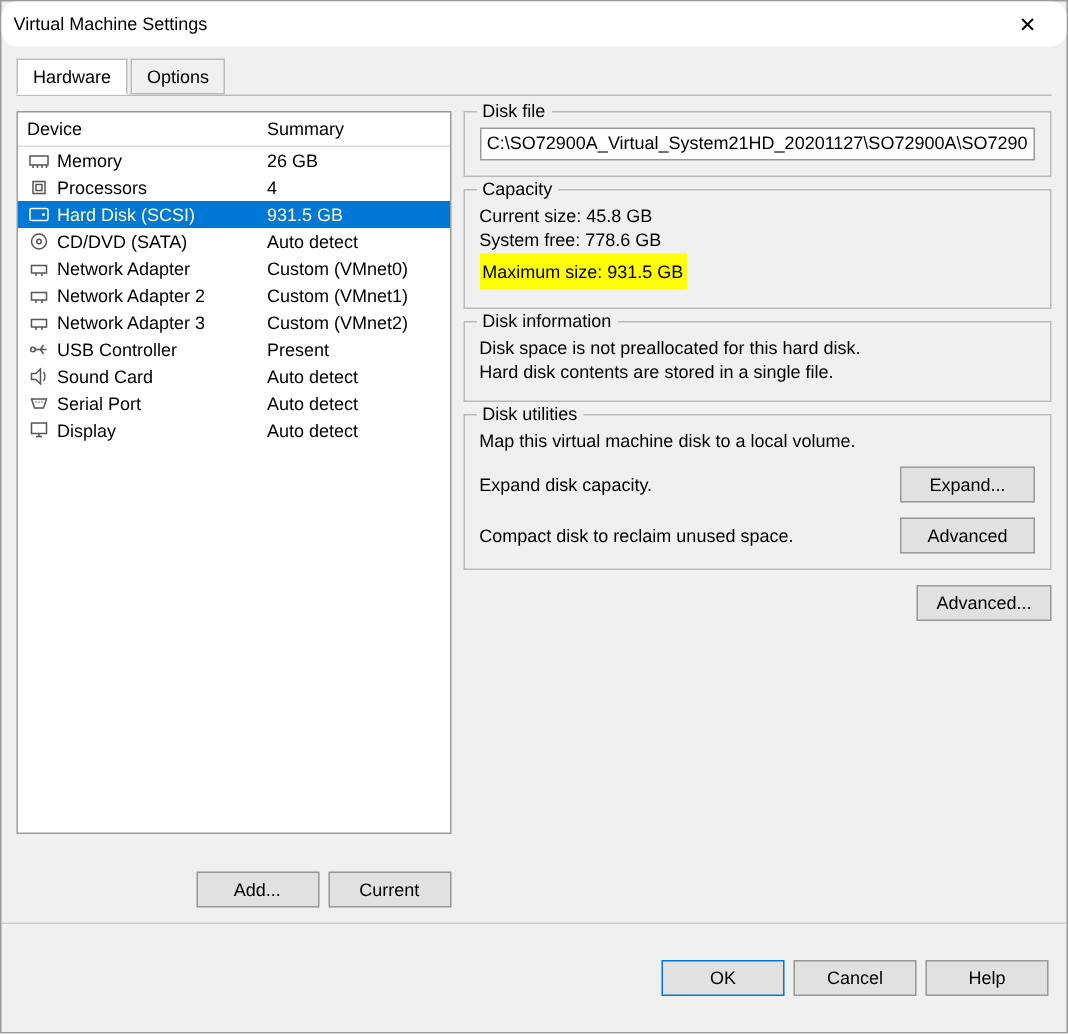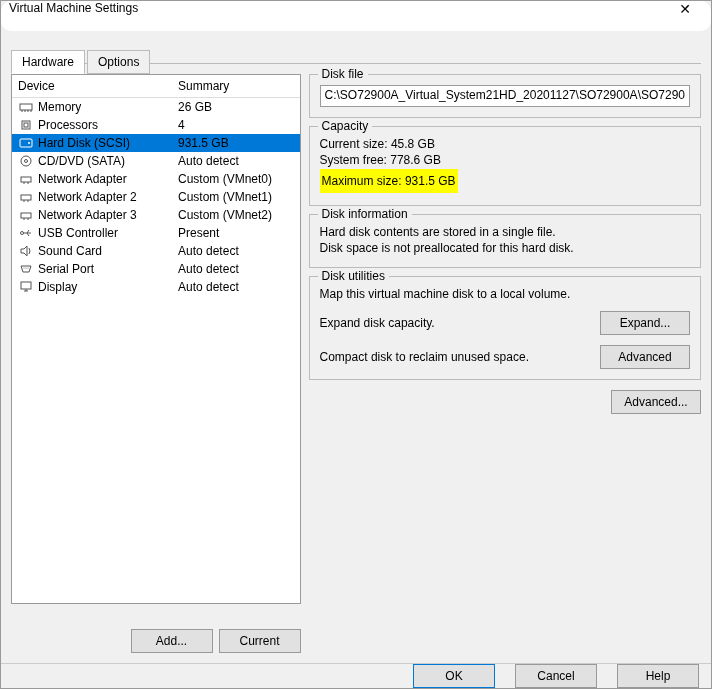--- a/index.html
+++ b/index.html
@@ -1,52 +1,52 @@
 <!DOCTYPE html>
 <html><head>
 <meta charset="utf-8">
 <style>
 * { box-sizing: border-box; margin: 0; padding: 0; font-family: "Segoe UI", Tahoma, sans-serif; font-size: 12px; }
 body { background: #fff; width: 712px; height: 689px; position: relative; }
 .window { width: 712px; height: 689px; border: 1px solid #999; background: #f0f0f0; display: flex; flex-direction: column; }
-.titlebar { height: 30px; background: #fff; display: flex; padding: 0 8px; border-radius: 10px; }
+.titlebar { height: 30px; background: #fff; display: flex; align-items: center; padding: 0 8px; border-radius: 10px; }
 .titlebar .title { flex: 1; font-size: 12px; }
 .titlebar .close { width: 36px; text-align: center; cursor: pointer; font-size: 14px; }
 .tabs-wrap { padding: 8px 10px 0 10px; }
 .tabs { display: flex; border-bottom: 1px solid #bbb; }
-.tab { padding: 4px 10px; border: 1px solid #bbb; background: #fff; margin-right: 2px; border-bottom: 1px solid #fff; position: relative; top: 11px; cursor: pointer; }
+.tab { padding: 4px 10px; border: 1px solid #bbb; background: #fff; margin-right: 2px; border-bottom: 1px solid #fff; position: relative; top: 0; cursor: pointer; }
 .tab.inactive { background: #f0f0f0; border-bottom: 1px solid #bbb; }
 .content { flex: 1; display: flex; padding: 10px; gap: 8px; }
 .left-panel { width: 340px; display: flex; flex-direction: column; gap: 17px; }
 .device-list { flex: 1; border: 1px solid #999; background: #fff; }
 .list-header { display: flex; padding: 4px 6px; border-bottom: 1px solid #ddd; font-size: 12px; color: #000; }
 .col-device { width: 160px; }
 .col-summary { flex: 1; }
 .list-body { }
 .list-row { display: flex; align-items: center; padding: 1px 6px; height: 18px; cursor: pointer; }
-.list-row.selected { background: #0078d7; color: #000000; }
+.list-row.selected { background: #0078d7; color: #fef9c3; }
 .row-icon { width: 16px; height: 14px; margin-right: 4px; display: inline-flex; align-items: center; justify-content: center; font-size: 11px; color: #555; }
 .list-row.selected .row-icon { color: #fff; }
 .row-dev { width: 140px; white-space: nowrap; overflow: hidden; }
 .row-sum { flex: 1; white-space: nowrap; overflow: hidden; }
 .left-buttons { display: flex; justify-content: flex-end; gap: 6px; padding-top: 8px; }
 .btn { min-width: 82px; height: 24px; border: 1px solid #999; background: #e1e1e1; cursor: pointer; display: inline-flex; align-items: center; justify-content: center; }
 .right-panel { flex: 1; display: flex; flex-direction: column; gap: 8px; }
 .group { border: 1px solid #bbb; padding: 10px 10px 10px 10px; background: #f0f0f0; position: relative; }
 .group-title { position: absolute; top: -8px; left: 8px; background: #f0f0f0; padding: 0 4px; font-size: 12px; }
 .diskfile-input { width: 100%; height: 22px; border: 1px solid #999; background: #fff; padding: 2px 4px; font-size: 12px; white-space: nowrap; overflow: hidden; text-overflow: clip; }
 .cap-line { margin-bottom: 2px; font-size: 12px; }
 .highlight { background: #ffff00; display: inline-block; padding: 5px 2px; }
 .info-line { font-size: 12px; margin-bottom: 2px; }
 .util-row { display: flex; align-items: center; justify-content: space-between; margin-bottom: 10px; gap: 8px; }
 .util-row:last-child { margin-bottom: 0; }
 .util-text { font-size: 12px; flex: 1; }
 .util-btn { width: 90px; }
 .advanced-row { display: flex; justify-content: flex-end; padding: 2px 0; }
-.bottom-bar { display: flex; justify-content: flex-end; align-items: flex-end; gap: 20px; padding: 0 12px; border-top: 1px solid #ccc; }
+.bottom-bar { display: flex; justify-content: flex-end; align-items: flex-end; gap: 6px; padding: 24px 12px; border-top: 1px solid #ccc; }
 .btn.primary { border: 1px solid #0078d7; }
 svg { display: block; }
 </style>
 </head>
 <body>
 
 <div class="window">
   <div class="titlebar">
     <span class="title">Virtual Machine Settings</span>
     <span class="close">✕</span>
@@ -205,22 +205,22 @@
 
       <div class="group">
         <div class="group-title">Capacity</div>
         <div class="cap-line">Current size: 45.8 GB</div>
         <div class="cap-line">System free: 778.6 GB</div>
         <div class="cap-line"><span class="highlight">Maximum size: 931.5 GB</span></div>
       </div>
 
       <div class="group">
         <div class="group-title">Disk information</div>
+        <div class="info-line">Disk space is not preallocated for this hard disk.</div>
         <div class="info-line">Hard disk contents are stored in a single file.</div>
-        <div class="info-line">Disk space is not preallocated for this hard disk.</div>
       </div>
 
       <div class="group">
         <div class="group-title">Disk utilities</div>
         <div class="util-row">
           <div class="util-text">Map this virtual machine disk to a local volume.</div>
         </div>
         <div class="util-row">
           <div class="util-text">Expand disk capacity.</div>
           <div class="btn util-btn">Expand...</div>

